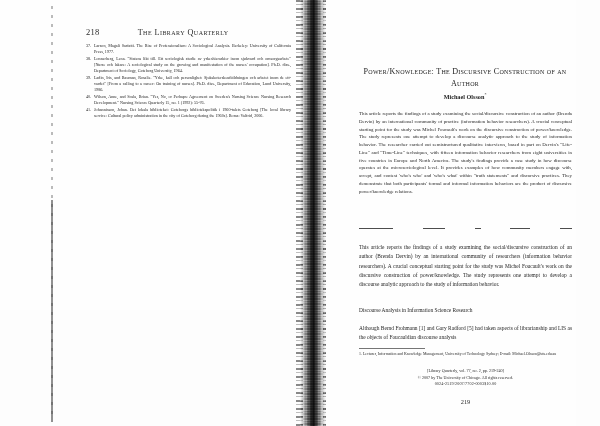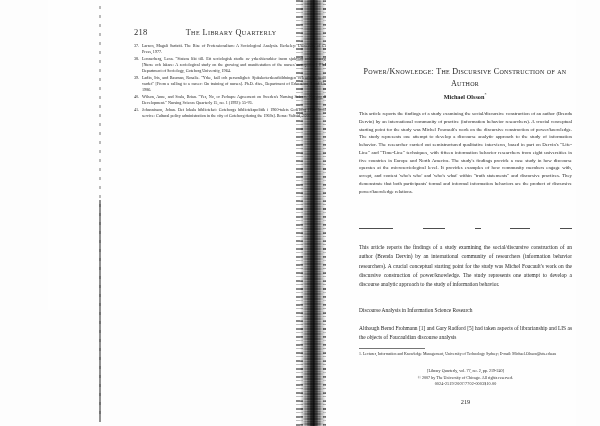--- a/index.html
+++ b/index.html
@@ -8,21 +8,20 @@
     background:#ffffff;
     font-family:"Liberation Serif", serif;
     color:#1a1a1a;
   }
   #scan{position:relative;width:600px;height:426px;background:#fdfdfd;overflow:hidden;}
 
   
   .page-left{
     position:absolute;left:0;top:0;width:300px;height:310px;
     background:#fefefe;
-    margin-left:48px;
   }
   .edge-marks{
     position:absolute;left:51px;top:6px;width:2px;height:414px;
     background:repeating-linear-gradient(to bottom,
       rgba(90,90,90,.55) 0px, rgba(90,90,90,.55) 3px,
       rgba(255,255,255,0) 3px, rgba(255,255,255,0) 9px);
     opacity:.75;
   }
   .edge-marks.dense{
     background:repeating-linear-gradient(to bottom,

